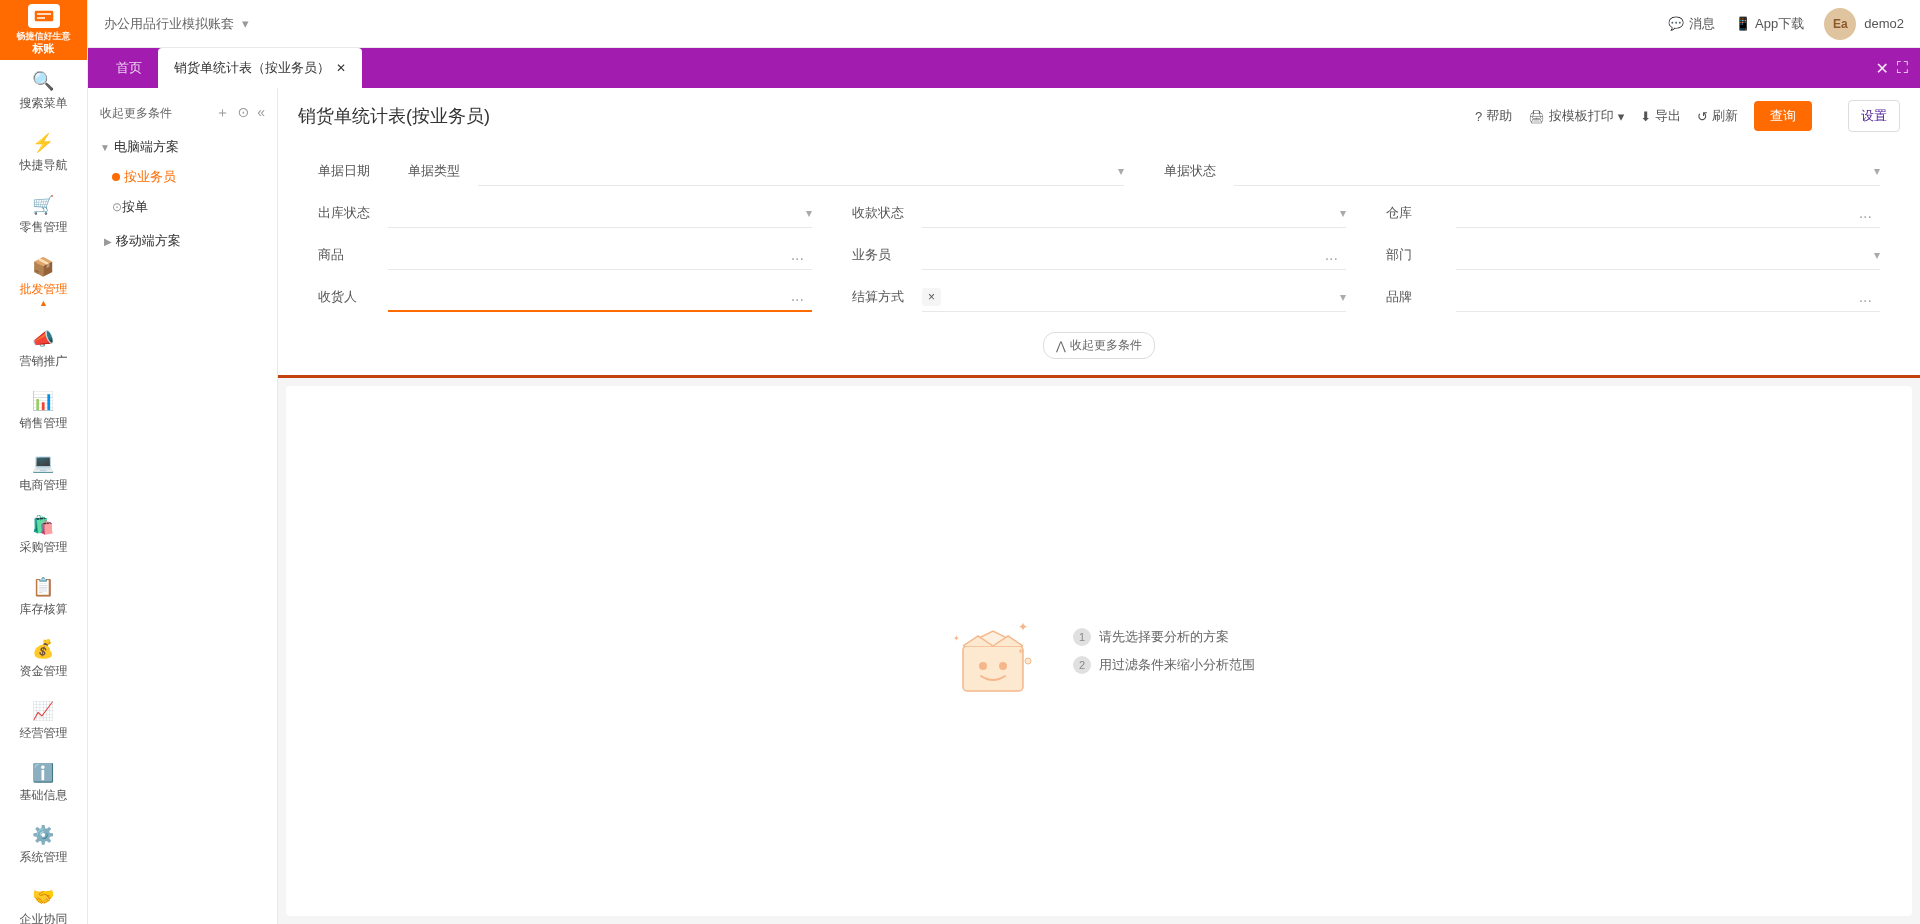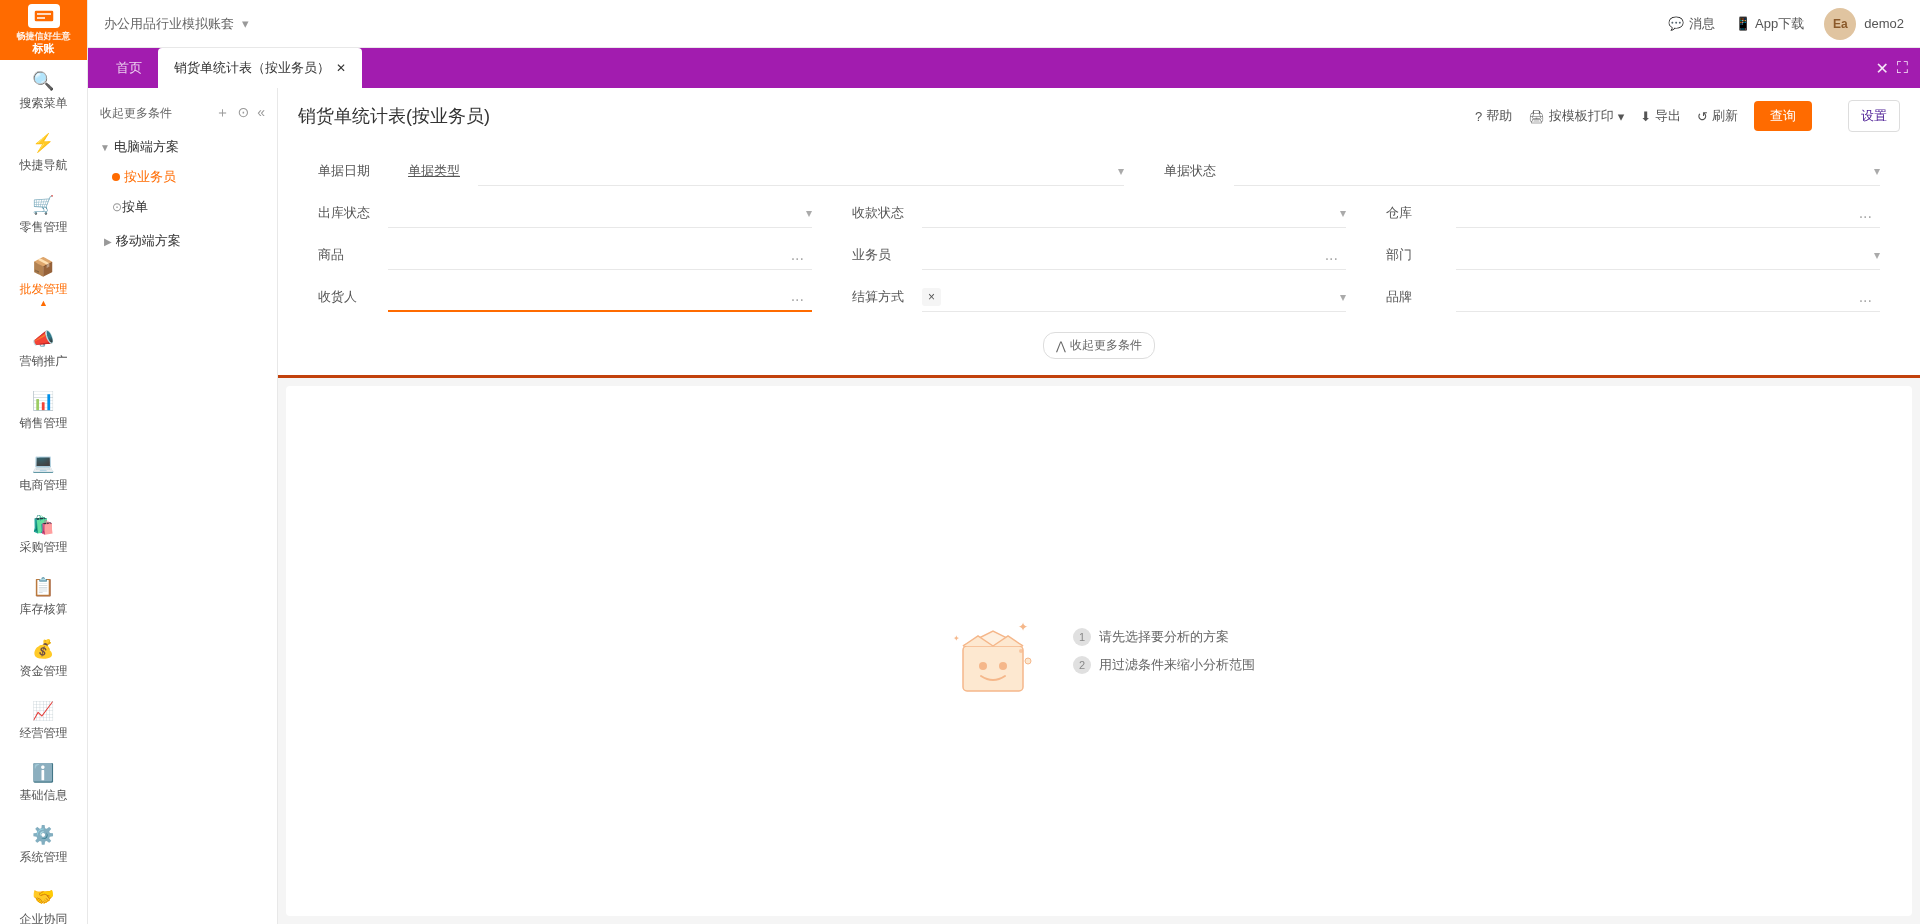--- a/index.html
+++ b/index.html
@@ -560,21 +560,21 @@
             </div>
             <button class="btn-orange">查询</button>
             <button class="btn-outline">设置</button>
           </div>
         </div>
 
         <div class="filter-area">
 
           <div class="filter-row">
             <span class="filter-label">单据日期</span>
-            <span class="filter-label" style="margin-left:20px;text-decoration:underline;">单据类型</span>
+            <span class="filter-label" style="margin-left:20px;">单据类型</span>
             <div class="filter-control">
               <div class="filter-control-inner"></div>
               <span class="filter-dropdown-icon">▾</span>
             </div>
             <span class="filter-label" style="margin-left:20px;">单据状态</span>
             <div class="filter-control" style="margin-right:0;">
               <div class="filter-control-inner"></div>
               <span class="filter-dropdown-icon">▾</span>
             </div>
           </div>

